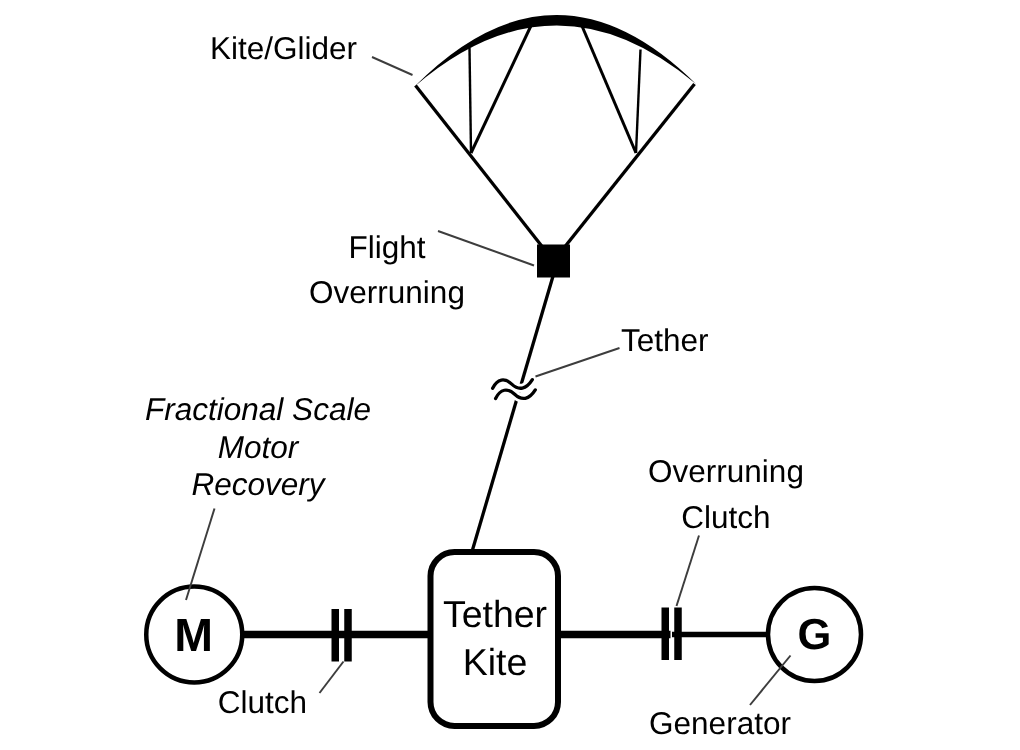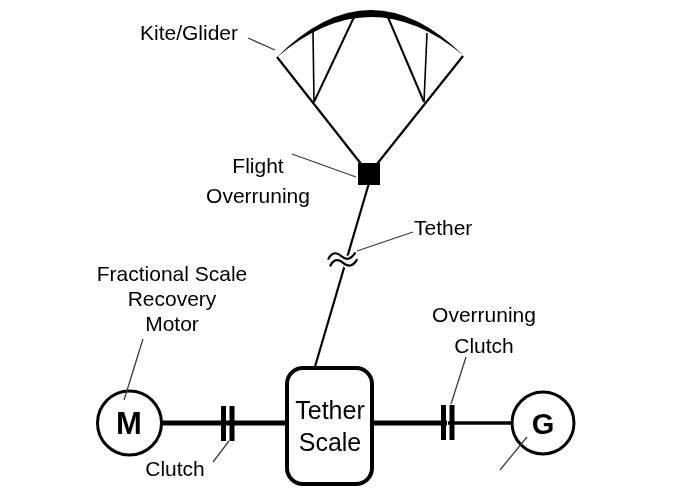--- a/index.html
+++ b/index.html
@@ -24,21 +24,21 @@
   .lbl {
     position: absolute;
     white-space: nowrap;
     font-size: 21px;
     color: #000000;
   }
   .centered { transform: translateX(-50%); text-align: center; }
   .lbl-kite        { left: 189px; top: 21px; }
   .lbl-fc          { left: 258px; top: 127px; line-height: 30px; margin-top: 24px; }
   .lbl-tether      { left: 414px; top: 216px; }
-  .lbl-motor       { left: 172px; top: 261px; line-height: 25px; }
+  .lbl-motor       { left: 172px; top: 261px; line-height: 25px; font-style: italic; }
   .lbl-clutch      { left: 175px; top: 457px; }
   .lbl-oc          { left: 484px; top: 299px; line-height: 31px; }
   .lbl-generator   { left: 480px; top: 471px; }
   .lbl-drum        { left: 330px; top: 394px; font-size: 25px; line-height: 32px; }
   .symbol {
     position: absolute;
     transform: translate(-50%, -50%);
     font-weight: bold;
     white-space: nowrap;
   }
@@ -113,34 +113,35 @@
 
   <div class="lbl lbl-fc centered">
     <div>Flight</div>
     <div>Overruning</div>
   </div>
 
   <div class="lbl lbl-tether">Tether</div>
 
   <div class="lbl lbl-motor centered">
     <div>Fractional Scale</div>
+    <div>Motor</div>
     <div>Recovery</div>
-    <div>Motor</div>
   </div>
 
   <div class="lbl lbl-clutch centered">Clutch</div>
 
   <div class="lbl lbl-oc centered">
     <div>Overruning</div>
     <div>Clutch</div>
   </div>
 
+  <div class="lbl lbl-generator centered">Generator</div>
 
   <div class="lbl lbl-drum centered">
     <div>Tether</div>
-    <div>Scale</div>
+    <div>Kite</div>
   </div>
 
   <div class="symbol sym-m">M</div>
 
   <div class="symbol sym-g">G</div>
 
 </div>
 
 </body></html>

